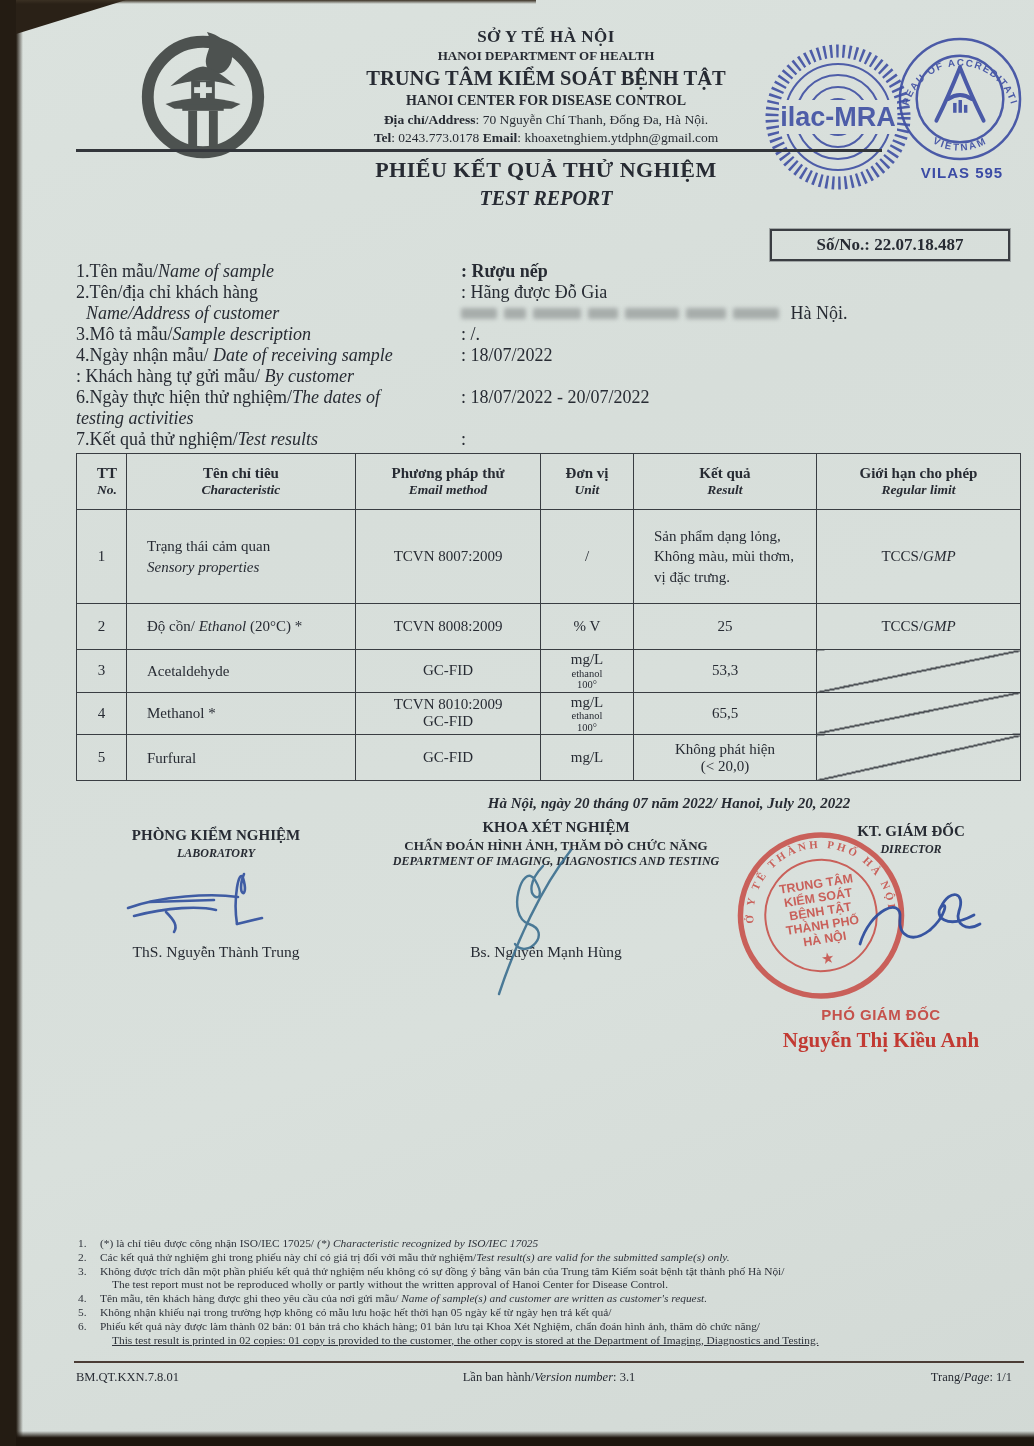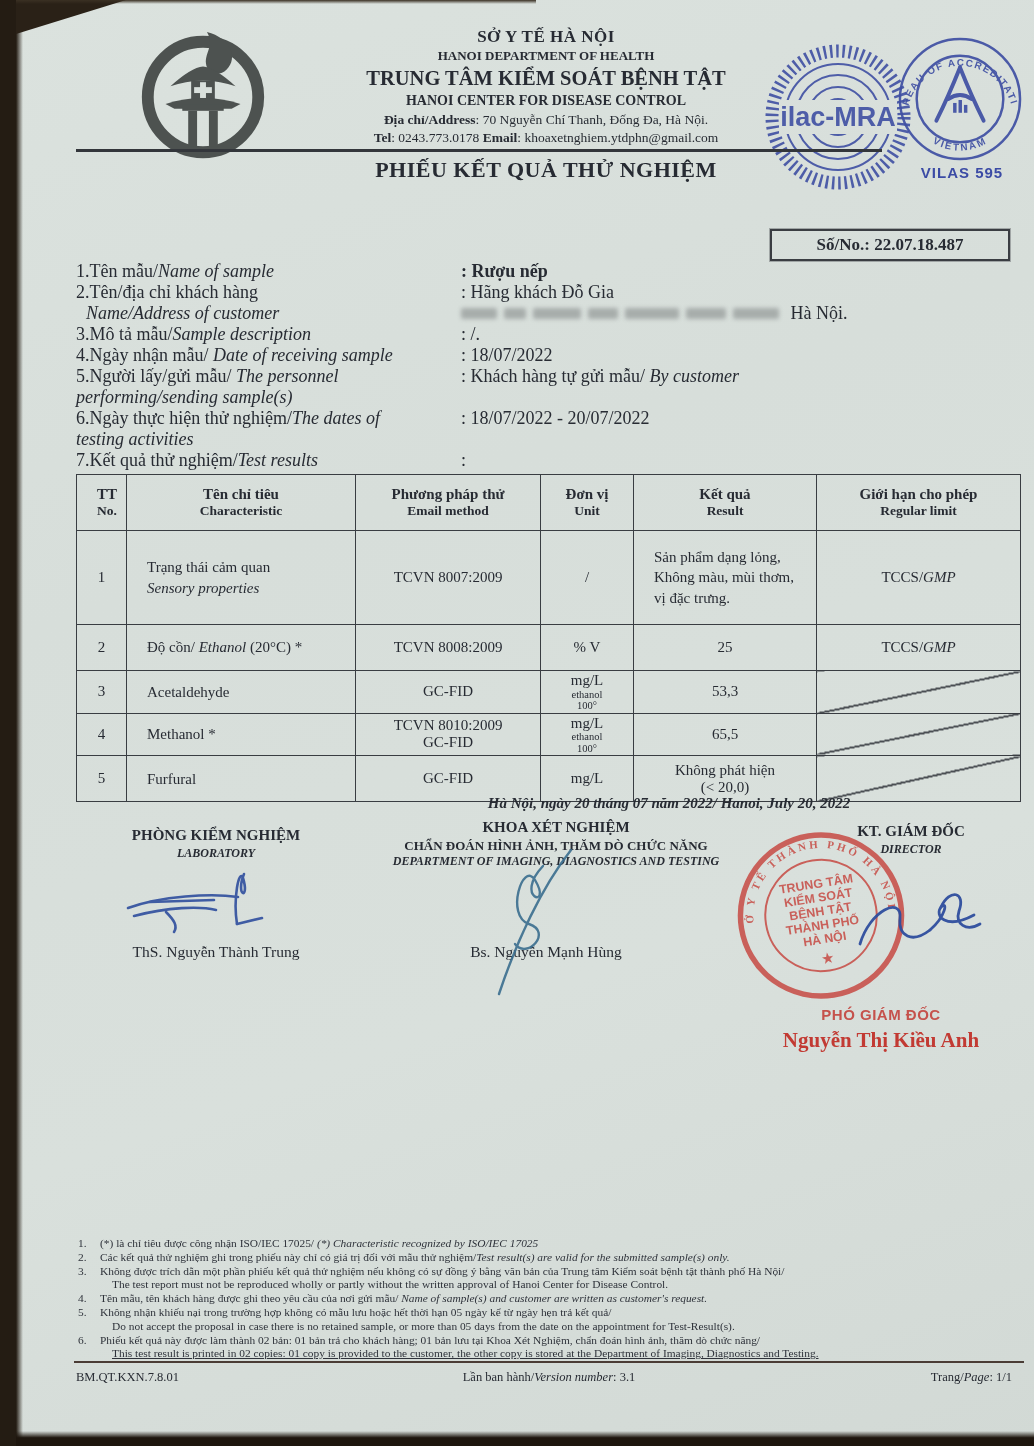--- a/index.html
+++ b/index.html
@@ -39,21 +39,21 @@
   .content{position:absolute;left:60px;top:261px;width:946px;}
   .info-row{display:grid;grid-template-columns:385px 1fr;}
   .iline{font-size:18px;line-height:21px;white-space:nowrap;}
   .ind{padding-left:10px;}
   .redact{display:inline-block;height:11px;background:#a7adab;filter:blur(2px);border-radius:2px;margin-right:7px;vertical-align:baseline;}
 
   
   table.results{border-collapse:collapse;width:944px;margin-top:3px;table-layout:fixed;}
   table.results th,table.results td{border:1.6px solid #393d42;padding:1px 20px;font-size:15px;vertical-align:middle;}
   table.results th .hv{font-weight:bold;font-size:15px;line-height:1.25;}
-  table.results th .he{font-weight:bold;font-size:13.5px;line-height:1.25;}
+  table.results th .he{font-weight:bold;font-style:italic;font-size:13.5px;line-height:1.25;}
   td.c{text-align:center;}
   td.name-cell{text-align:left;padding-left:12px;line-height:1.35;}
   td.slash{background-image:linear-gradient(to bottom right,rgba(0,0,0,0) calc(50% - 1px),#4a4e53 calc(50% - 1px),#4a4e53 calc(50% + 1px),rgba(0,0,0,0) calc(50% + 1px));}
   .small-unit{font-size:10.5px;line-height:1.1;display:block;}
   .res-left{text-align:left;padding-left:8px;line-height:1.35;}
 
   .date-line{position:absolute;left:300px;top:795px;width:706px;text-align:center;font-size:15px;font-weight:bold;font-style:italic;}
 
   .sig-block{position:absolute;text-align:center;line-height:1.3;}
   .sig-vi{font-weight:bold;font-size:15px;}
@@ -150,63 +150,60 @@
         <rect x="-7" y="4" width="3.5" height="10"></rect>
         <rect x="-1.5" y="1" width="3.5" height="13"></rect>
         <rect x="4" y="6" width="3.5" height="8"></rect>
       </g>
     </svg>
   </div>
   <div class="vilas">VILAS 595</div>
 
   <div class="rule"></div>
   <div class="title-vi">PHIẾU KẾT QUẢ THỬ NGHIỆM</div>
+  <div class="title-en">TEST REPORT</div>
   <div class="report-no">Số/No.: 22.07.18.487</div>
 
   <div class="content">
     <div id="info">
         <div class="info-row">
           <div class="info-label">
             <div class="iline"><span>1.Tên mẫu/</span><span class="it">Name of sample</span></div>
           </div>
           <div class="info-value">
             <div class="iline b"><span>: Rượu nếp</span></div>
           </div>
         </div>
         <div class="info-row">
           <div class="info-label">
             <div class="iline"><span>2.Tên/địa chỉ khách hàng</span></div>
             <div class="iline it ind">Name/Address of customer</div>
           </div>
           <div class="info-value">
-            <div class="iline"><span>: Hãng khách Đỗ Gia</span></div>
+            <div class="iline"><span>: Hãng được Đỗ Gia</span></div>
             <div class="iline"><span class="redact" style="width: 36px;"></span><span class="redact" style="width: 22px;"></span><span class="redact" style="width: 48px;"></span><span class="redact" style="width: 30px;"></span><span class="redact" style="width: 54px;"></span><span class="redact" style="width: 40px;"></span><span class="redact" style="width: 46px;"></span><span> Hà Nội.</span></div>
           </div>
         </div>
         <div class="info-row">
           <div class="info-label">
             <div class="iline"><span>3.Mô tả mẫu/</span><span class="it">Sample description</span></div>
           </div>
           <div class="info-value">
             <div class="iline"><span>: /.</span></div>
           </div>
         </div>
         <div class="info-row">
           <div class="info-label">
             <div class="iline"><span>4.Ngày nhận mẫu/ </span><span class="it">Date of receiving  sample</span></div>
           </div>
           <div class="info-value">
             <div class="iline"><span>: 18/07/2022</span></div>
           </div>
         </div>
         <div class="info-row">
-          <div class="info-label">
-            <div class="iline"><span>5.Người lấy/gửi mẫu/ </span><span class="it">The personnel</span></div>
-            <div class="iline it">performing/sending sample(s)</div>
-          </div>
           <div class="info-value">
             <div class="iline"><span>: Khách hàng tự gửi mẫu/ </span><span class="it">By customer</span></div>
           </div>
         </div>
         <div class="info-row">
           <div class="info-label">
             <div class="iline"><span>6.Ngày thực hiện thử nghiệm/</span><span class="it">The dates of</span></div>
             <div class="iline it">testing activities</div>
           </div>
           <div class="info-value">
@@ -435,21 +432,21 @@
       <div class="note">
         <span class="num">3.</span>
         <span><span>Không được trích dẫn một phần phiếu kết quả thử nghiệm nếu không có sự đồng ý bằng văn bản của Trung tâm Kiểm soát bệnh tật thành phố Hà Nội/</span><span class="en-block">The test report must not be reproduced wholly or partly without the written approval of Hanoi Center for Disease Control.</span></span>
       </div>
       <div class="note">
         <span class="num">4.</span>
         <span><span>Tên mẫu, tên khách hàng được ghi theo yêu cầu của nơi gửi mẫu/ </span><span class="it">Name of sample(s) and customer are written as customer's request.</span></span>
       </div>
       <div class="note">
         <span class="num">5.</span>
-        <span><span>Không nhận khiếu nại trong trường hợp không có mẫu lưu hoặc hết thời hạn 05 ngày kể từ ngày hẹn trả kết quả/</span><span class="en-block">Do not accept the proposal in case there is no retained sample, or more than 05 days from the date on the appointment for Test-Result(s).</span></span>
+        <span><span>Không nhận khiếu nại trong trường hợp không có mẫu lưu hoặc hết thời hạn 05 ngày kể từ ngày hẹn trả kết quả/</span></span>
       </div>
       <div class="note">
         <span class="num">6.</span>
         <span><span>Phiếu kết quả này được làm thành 02 bản: 01 bản trả cho khách hàng; 01 bản lưu tại Khoa Xét Nghiệm, chẩn đoán hình ảnh, thăm dò chức năng/</span><span class="en-block u">This test result is printed in 02 copies: 01 copy is provided to the customer, the other copy is stored at the Department of Imaging, Diagnostics and Testing.</span></span>
       </div>
     </div>
   <div class="sep"></div>
   <div class="footbar">
     <div>BM.QT.KXN.7.8.01</div>
     <div class="mid"><span>Lần ban hành/</span><span class="it">Version number</span><span>: 3.1</span></div>

